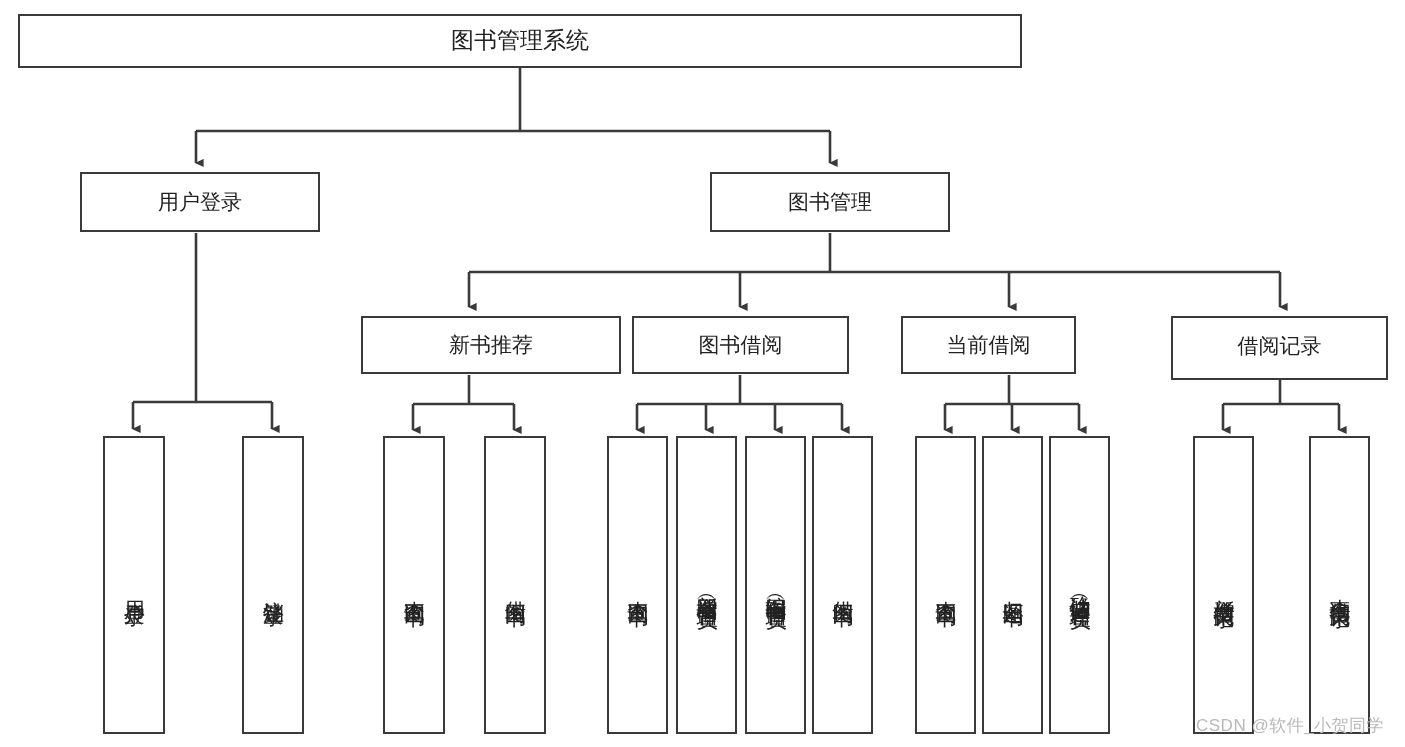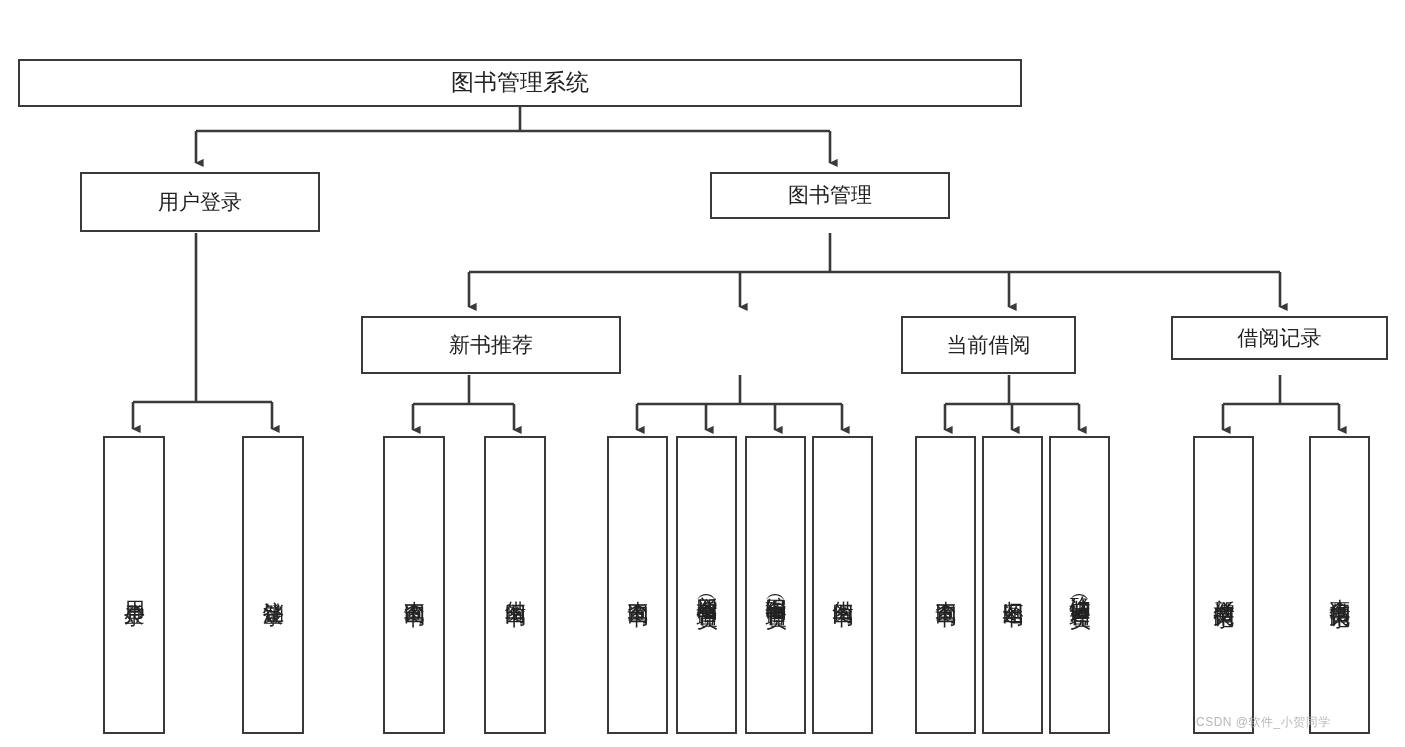--- a/index.html
+++ b/index.html
@@ -54,21 +54,21 @@
     letter-spacing: 2px;
     padding-top: 6px;
   }
   .node.leaf .vtext {
     writing-mode: vertical-rl;
     text-orientation: upright;
     display: block;
   }
   .watermark {
     position: absolute;
-    font-size: 12px;
+    font-size: 17px;
     color: #b9b9b9;
     white-space: nowrap;
     letter-spacing: 0.5px;
   }
 </style>
 </head>
 <body>
 
 <div id="canvas">
 
@@ -115,38 +115,41 @@
       <path d="M1012,404 L1012,430" marker-end="url(#arrow)"></path>
       <path d="M1079,404 L1079,430" marker-end="url(#arrow)"></path>
 
       <path d="M1280,375 L1280,404"></path>
       <path d="M1223,404 L1339,404"></path>
       <path d="M1223,404 L1223,430" marker-end="url(#arrow)"></path>
       <path d="M1339,404 L1339,430" marker-end="url(#arrow)"></path>
     </g>
   </svg>
 
-  <div class="node root" style="left:18px; top:14px; width:1004px; height:48px;margin-top:45px;">
+  <div class="node root" style="left:18px; top:14px; width:1004px; height:54px;">
     <span>图书管理系统</span>
   </div>
 
   <div class="node lvl2" style="left:80px; top:172px; width:240px; height:60px;">
     <span>用户登录</span>
   </div>
-  <div class="node lvl2" style="left:710px; top:172px; width:240px; height:47px;">
+  <div class="node lvl2" style="left:710px; top:172px; width:240px; height:60px;">
     <span>图书管理</span>
   </div>
 
   <div class="node lvl3" style="left:361px; top:316px; width:260px; height:58px;">
     <span>新书推荐</span>
   </div>
+  <div class="node lvl3" style="left:632px; top:316px; width:217px; height:58px;">
+    <span>图书借阅</span>
+  </div>
   <div class="node lvl3" style="left:901px; top:316px; width:175px; height:58px;">
     <span>当前借阅</span>
   </div>
-  <div class="node lvl3" style="left:1171px; top:316px; width:217px; height:44px;">
+  <div class="node lvl3" style="left:1171px; top:316px; width:217px; height:64px;font-family:Liberation Mono, monospace;">
     <span>借阅记录</span>
   </div>
 
   <div class="node leaf" style="left:103px; top:436px; width:62px; height:298px;">
     <span class="vtext">用户登录</span>
   </div>
   <div class="node leaf" style="left:242px; top:436px; width:62px; height:298px;">
     <span class="vtext">注销登录</span>
   </div>
 

